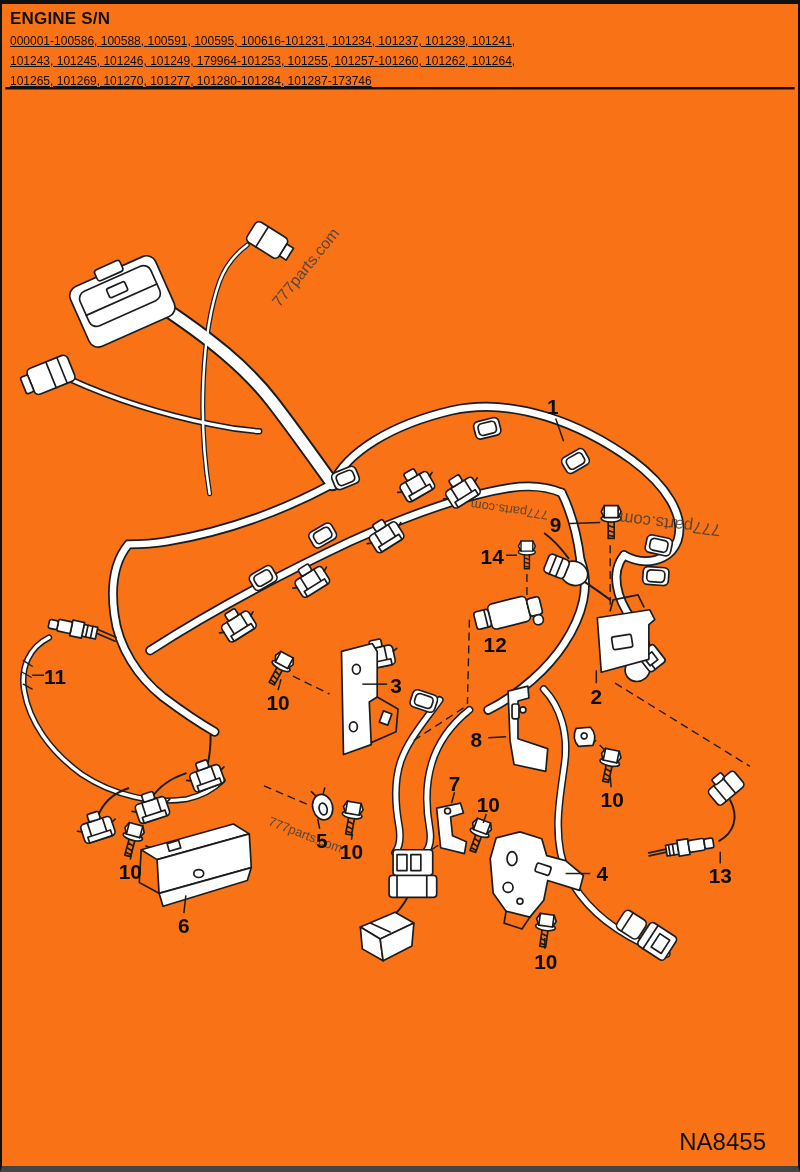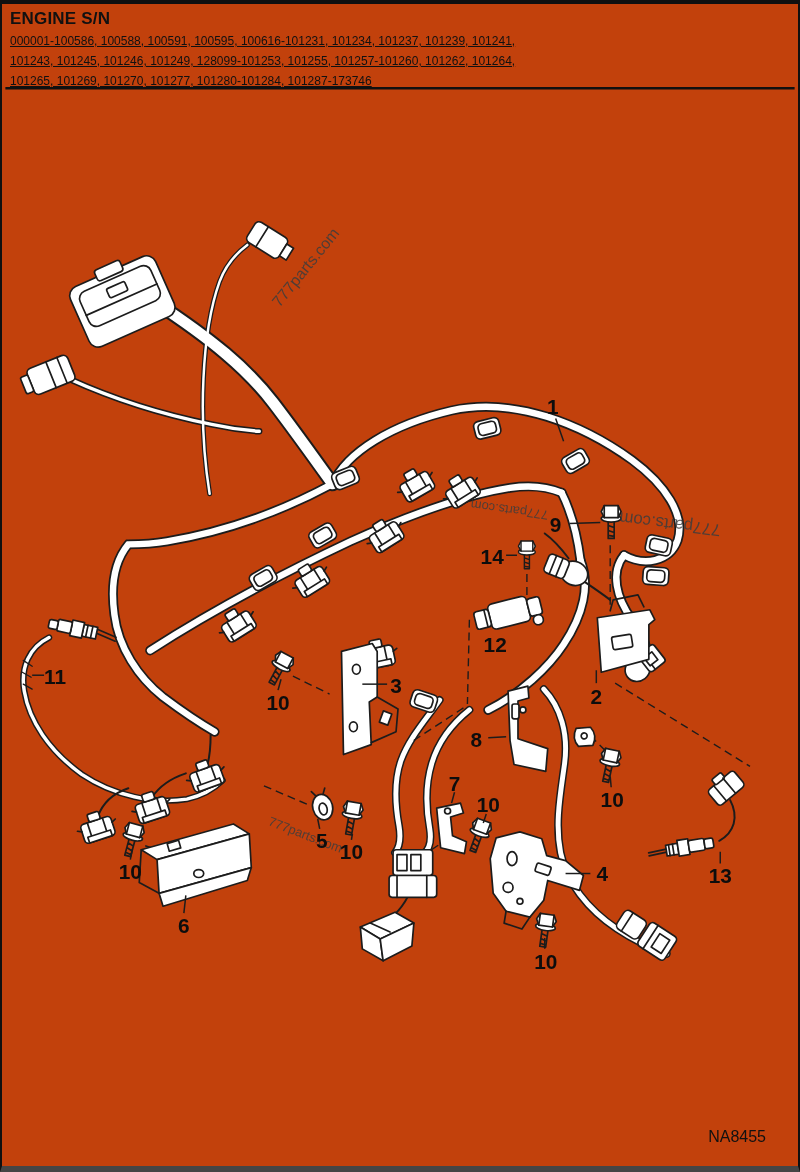--- a/index.html
+++ b/index.html
@@ -1,26 +1,26 @@
 <!DOCTYPE html>
 <html><head>
 <meta charset="utf-8">
 <style>
   html,body{margin:0;padding:0;background:#e8e8e8;}
   .page{
-    position:relative;width:800px;height:1172px;background:#c2410c;
+    position:relative;width:800px;height:1172px;background:#f97316;
     box-sizing:border-box;
     border-top:4px solid #101010;border-left:2px solid #101010;
     border-right:2px solid #101010;border-bottom:6px solid #454545;
     font-family:"Liberation Sans", sans-serif;color:#111;overflow:hidden;
   }
   .header{position:absolute;left:8px;top:5px;right:8px;}
   .header-title{font-size:17px;font-weight:bold;letter-spacing:.2px;margin-bottom:2px;}
   .serial-line{font-size:12px;line-height:20px;white-space:nowrap;text-decoration:underline;}
-  .drawing-code{position:absolute;right:32px;top:1124px;font-size:16px;color:#111;}
+  .drawing-code{position:absolute;right:32px;top:1124px;font-size:24px;color:#111;}
   svg.draw{position:absolute;left:0;top:0;width:100%;height:100%;}
   .divider{stroke:#101010;stroke-width:2.5;}
   .tube-o{fill:none;stroke:#1c1c1c;stroke-width:10;stroke-linecap:round;}
   .tube-i{fill:none;stroke:#ffffff;stroke-width:6.5;stroke-linecap:round;}
   .thick.tube-o{stroke-width:15}.thick.tube-i{stroke-width:11}
   .med.tube-o{stroke-width:8}.med.tube-i{stroke-width:5}
   .thin.tube-o{stroke-width:6.5}.thin.tube-i{stroke-width:3.5}
   .xthin.tube-o{stroke-width:5}.xthin.tube-i{stroke-width:2.5}
   .part{fill:#ffffff;stroke:#1c1c1c;stroke-width:1.7;stroke-linejoin:round;stroke-linecap:round;}
   .wire{fill:none;stroke:#1c1c1c;stroke-width:2;stroke-linecap:round;}
@@ -32,21 +32,21 @@
 </style>
 </head>
 <body>
 
 <div class="page">
 
   <div class="header">
     <div class="header-title">ENGINE S/N</div>
     <div class="header-serials">
         <div class="serial-line">000001-100586, 100588, 100591, 100595, 100616-101231, 101234, 101237, 101239, 101241,</div>
-        <div class="serial-line">101243, 101245, 101246, 101249, 128099-101253, 101255, 101257-101260, 101262, 101264,</div>
+        <div class="serial-line">101243, 101245, 101246, 101249, 179964-101253, 101255, 101257-101260, 101262, 101264,</div>
         <div class="serial-line">101265, 101269, 101270, 101277, 101280-101284, 101287-173746</div>
       </div>
   </div>
 
   <svg class="draw" viewBox="0 0 800 1172" xmlns="http://www.w3.org/2000/svg">
 
     <defs>
       <path id="t_ecu" d="M 152,300 C 210,338 246,368 272,402 C 292,428 312,456 332,484"></path>
       <path id="t_loopTop" d="M 332,484 C 346,452 392,424 452,410 C 516,396 584,424 634,460 C 668,485 688,516 680,541 C 672,563 646,567 626,556"></path>
       <path id="t_loopRet" d="M 626,556 C 612,573 618,599 634,621 C 648,641 652,653 646,665"></path>

